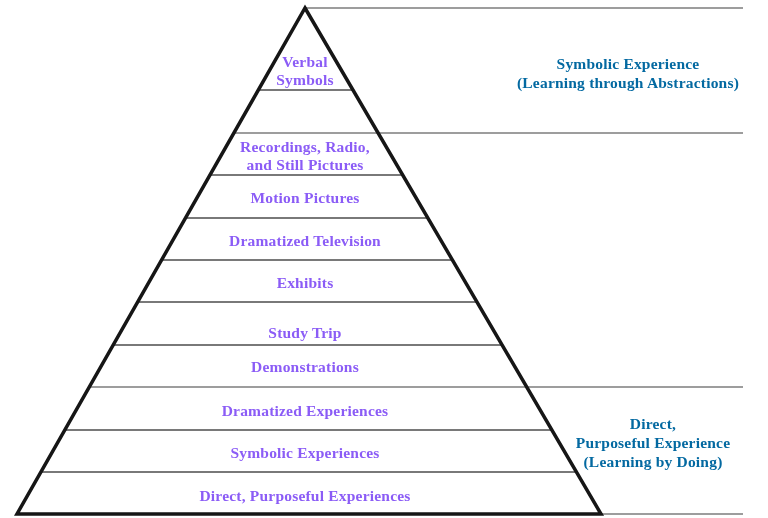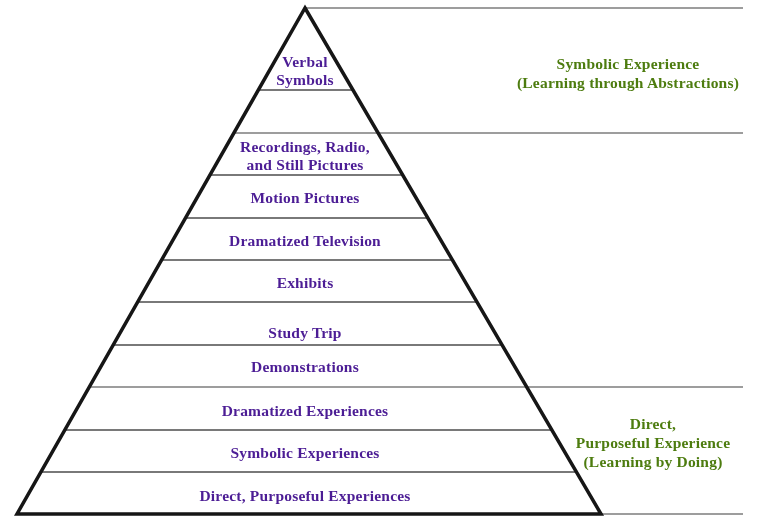--- a/index.html
+++ b/index.html
@@ -23,32 +23,32 @@
     top: 0;
   }
   .lvl {
     position: absolute;
     left: 155px;
     width: 300px;
     text-align: center;
     font-weight: 700;
     font-size: 15.5px;
     line-height: 18px;
-    color: #4c1d95;
+    color: #8b5cf6;
     white-space: pre-line;
     letter-spacing: 0.2px;
   }
   .cat {
     position: absolute;
     width: 270px;
     text-align: center;
     font-weight: 700;
     font-size: 15.5px;
     line-height: 19px;
-    color: #4d7c0f;
+    color: #0369a1;
     white-space: pre-line;
     letter-spacing: 0.2px;
   }
 </style>
 </head>
 <body>
 
 <div class="stage">
 
   <svg width="768" height="518" viewBox="0 0 768 518">

